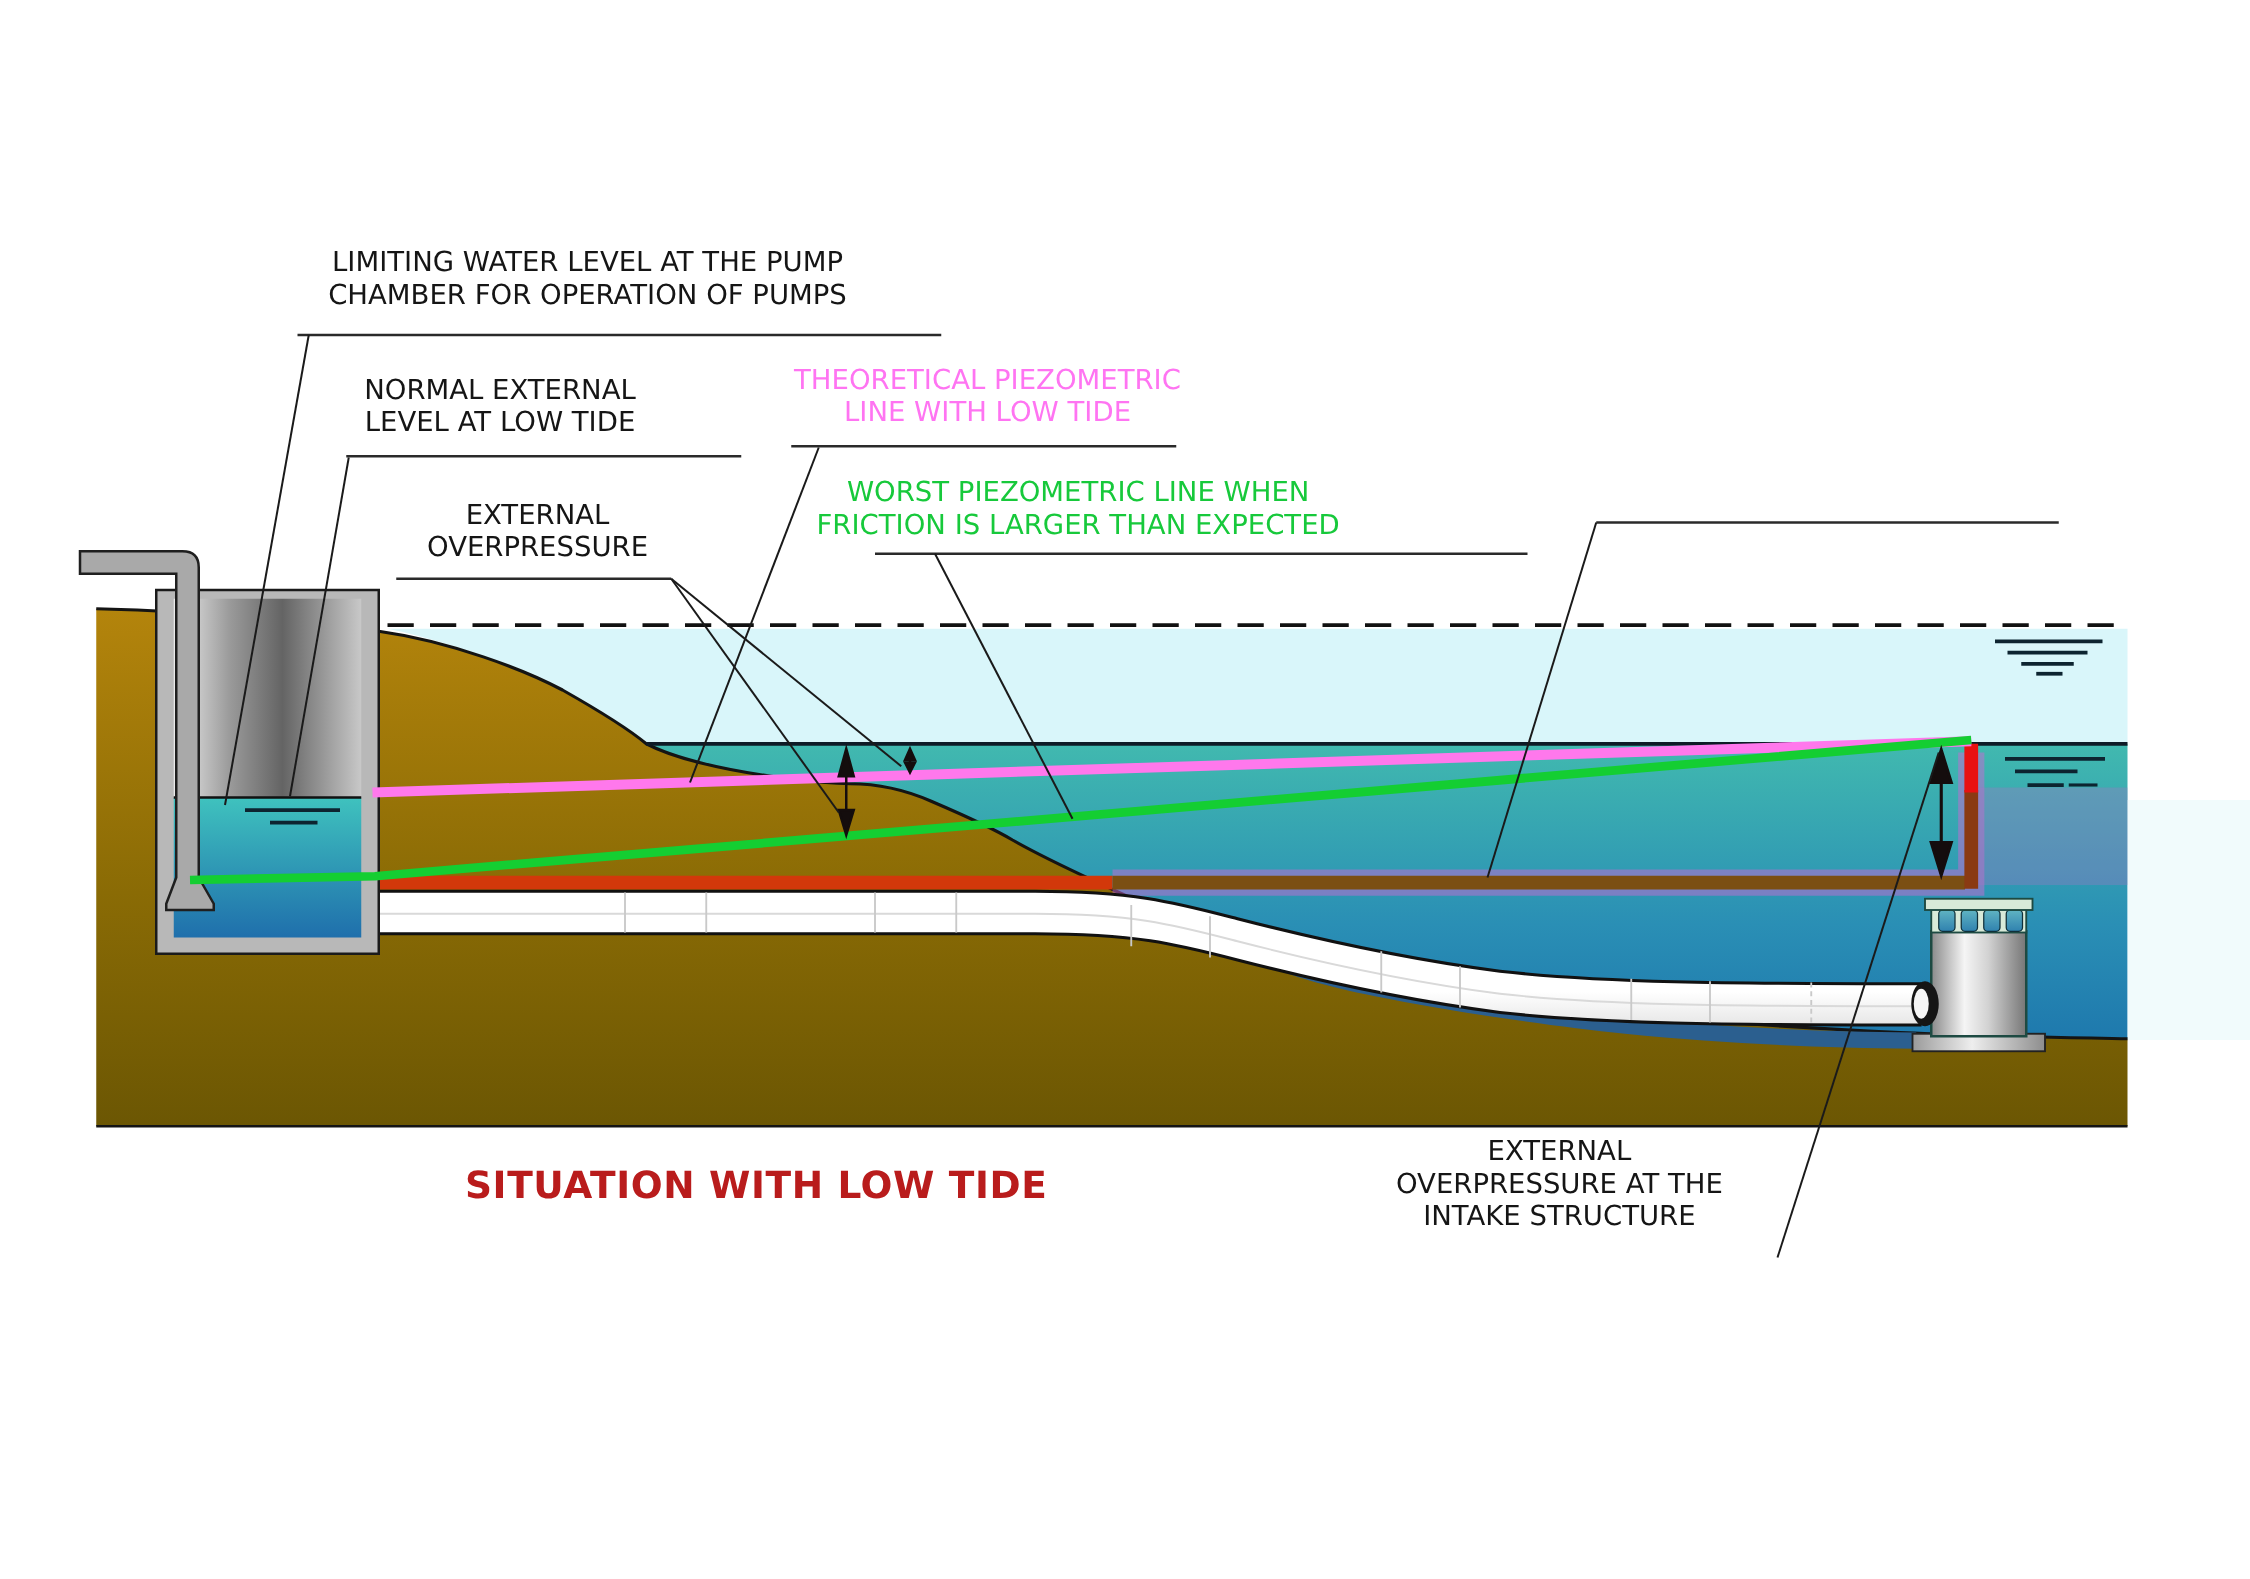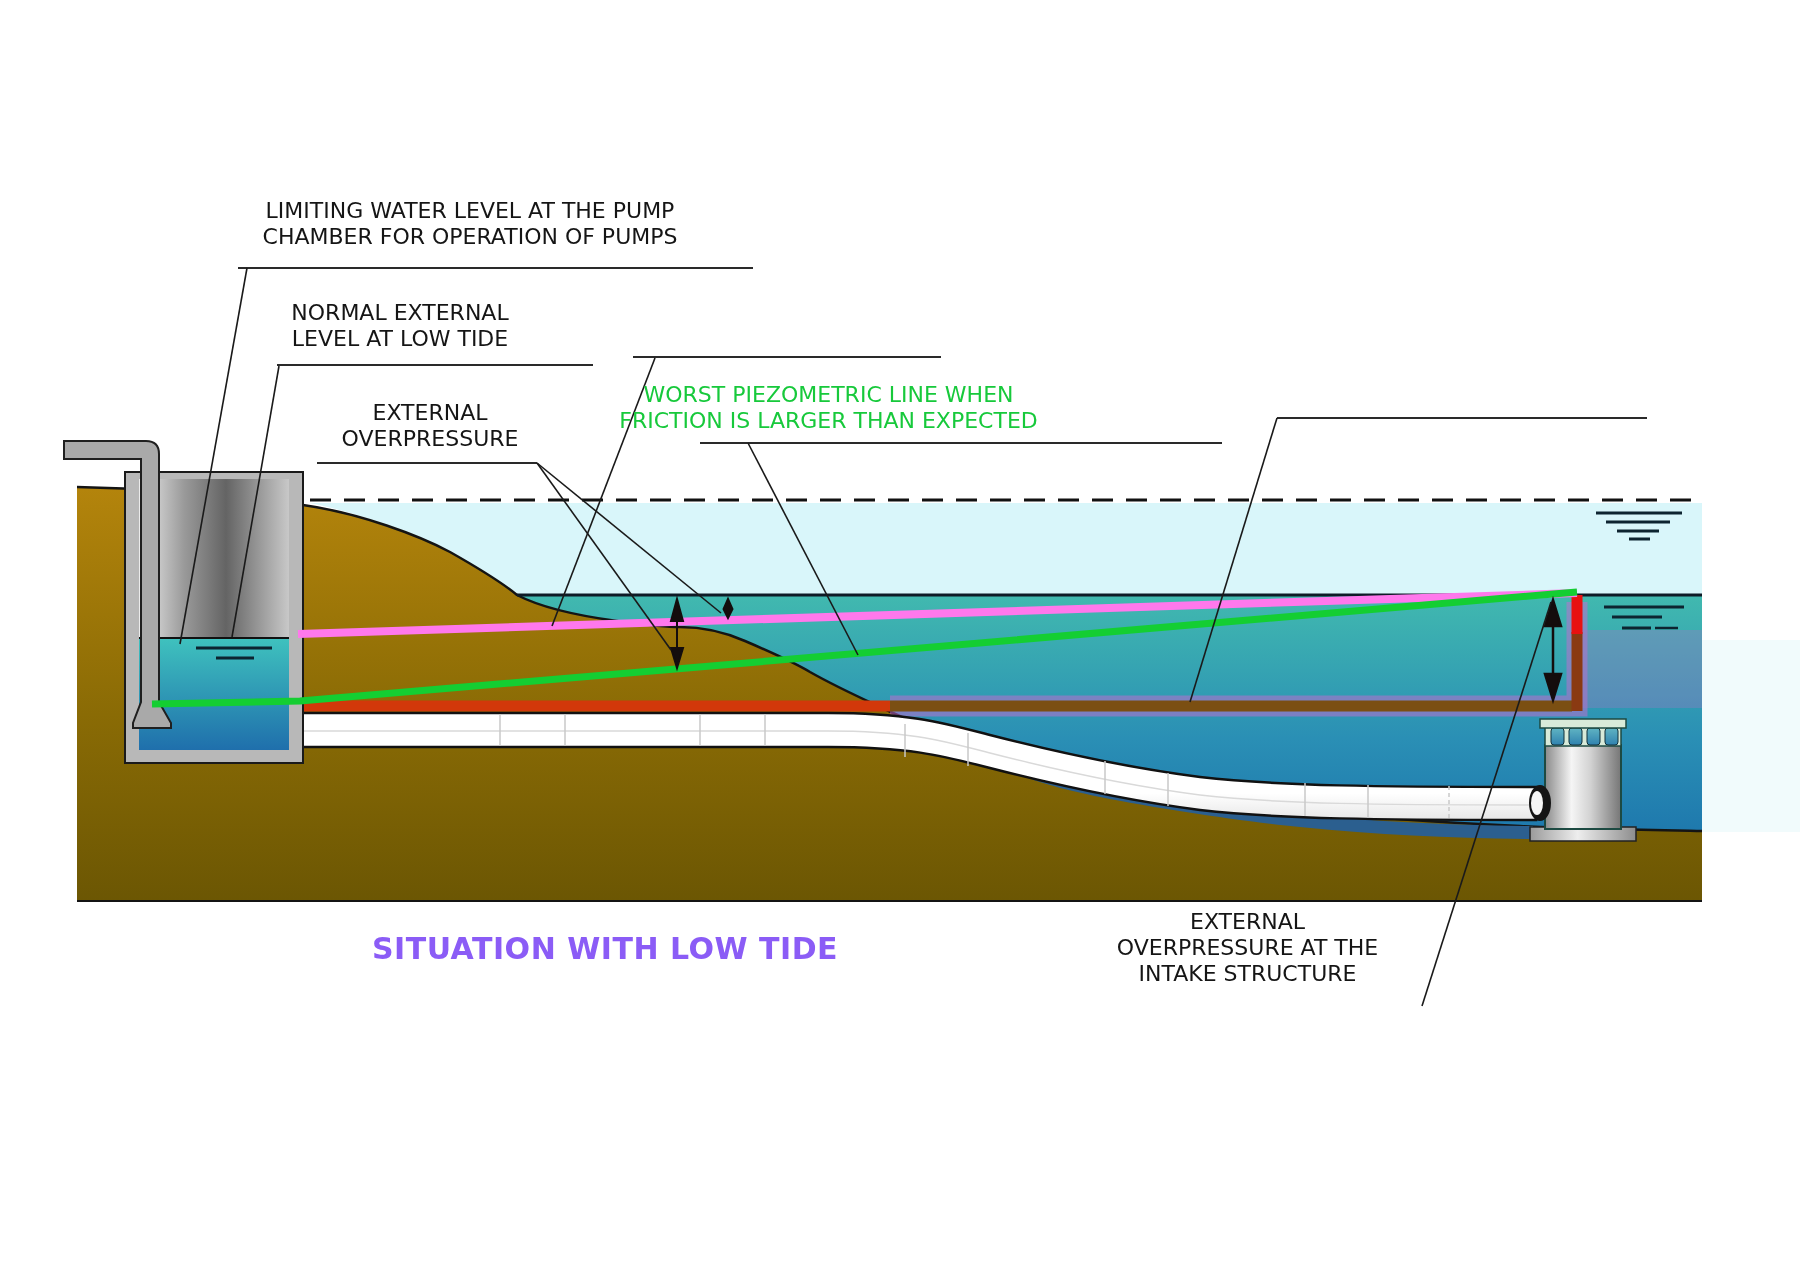--- a/index.html
+++ b/index.html
@@ -4,21 +4,21 @@
 <style>
   html,body{margin:0;padding:0;background:#ffffff;}
   #stage{position:relative;width:1800px;height:1060px;background:#fff;overflow:hidden;
          font-family:"DejaVu Sans",sans-serif;}
   #scene{position:absolute;left:0;top:0;}
   .lbl{position:absolute;font-size:22px;line-height:26px;text-align:center;
        white-space:pre-line;color:var(--label_text);}
   .lbl-pink{color:var(--pink_label);}
   .lbl-green{color:var(--green_label);}
   .lbl-red{color:var(--red_label);}
-  .title{font-weight:bold;font-size:30px;letter-spacing:.5px;color:#8b5cf6;}
+  .title{font-weight:bold;font-size:30px;letter-spacing:.5px;color:#b91c1c;}
   .low-water{font-size:23px;}
   
   .pink-line{stroke:var(--pink_line);}
   .green-line{stroke:var(--green_line);}
   .red-land{stroke:var(--red_line_land);}
   .red-sea{stroke:var(--red_line_sea);}
   .red-shadow{stroke:var(--red_line_shadowed);}
   .red-bright{stroke:var(--red_line_bright);}
   .halo{stroke:var(--halo);}
   .violet-patch{fill:var(--violet_patch);}
@@ -220,22 +220,24 @@
 
 <div class="lbl" style="left:170px;top:198px;width:600px;">LIMITING WATER LEVEL AT THE PUMP
 CHAMBER FOR OPERATION OF PUMPS</div>
 
 <div class="lbl" style="left:225px;top:300px;width:350px;">NORMAL EXTERNAL
 LEVEL AT LOW TIDE</div>
 
 <div class="lbl" style="left:280px;top:400px;width:300px;">EXTERNAL
 OVERPRESSURE</div>
 
-
-<div class="lbl lbl-green" style="left:556px;top:382px;width:545px;">WORST PIEZOMETRIC LINE WHEN
+<div class="lbl lbl-pink" style="left:570px;top:292px;width:440px;">THEORETICAL PIEZOMETRIC
+LINE WITH LOW TIDE</div>
+
+<div class="lbl lbl-green" style="left:590px;top:382px;width:545px;">WORST PIEZOMETRIC LINE WHEN
 FRICTION IS LARGER THAN EXPECTED</div>
 
 
 
 <div class="lbl" style="left:1045px;top:909px;width:405px;">EXTERNAL
 OVERPRESSURE AT THE
 INTAKE STRUCTURE</div>
 
 <div class="lbl title" style="left:300px;top:936px;width:610px;">SITUATION WITH LOW TIDE</div>
 

